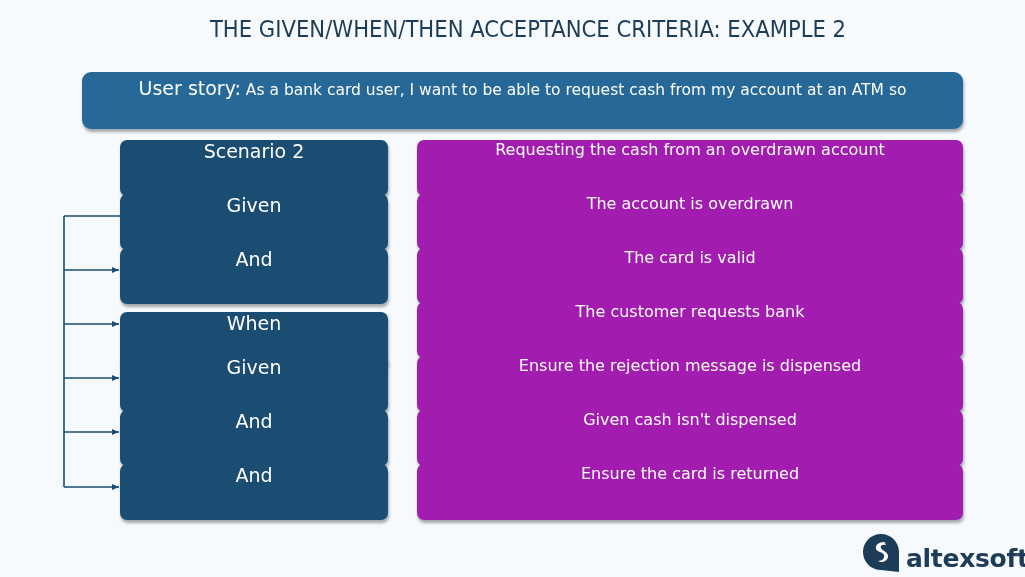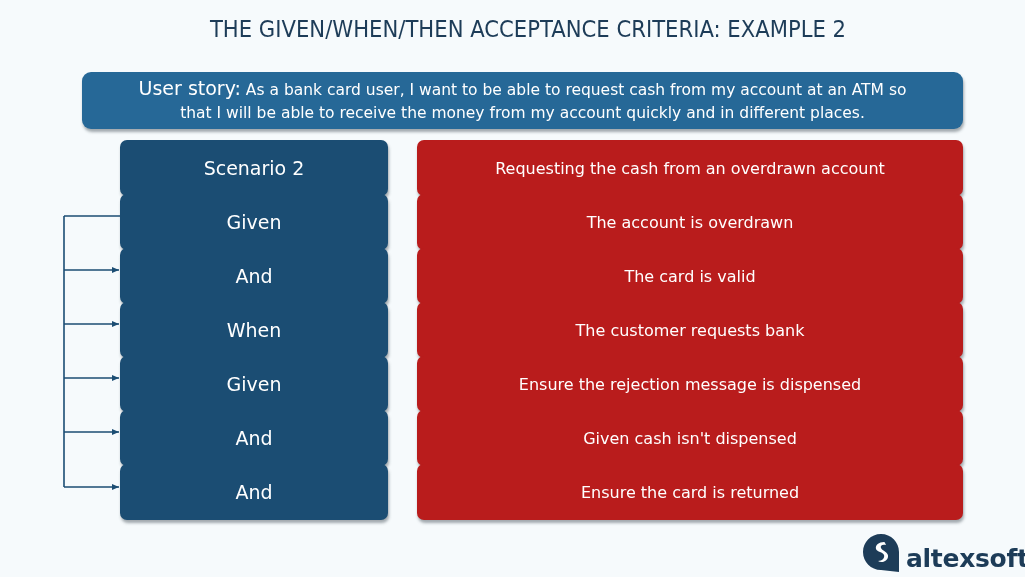--- a/index.html
+++ b/index.html
@@ -51,34 +51,33 @@
     .story .label {
       font-size: 19px;
     }
     .box {
       position: absolute;
       height: 56px;
       border-radius: 7px;
       box-shadow: 1px 3px 3px rgba(60, 70, 80, 0.45);
       color: #ffffff;
       display: flex;
-      align-items: center;
       justify-content: center;
       white-space: nowrap;
     }
     .box.left {
       left: 120px;
       width: 268px;
       background: #1b4d73;
       font-size: 19px;
     }
     .box.right {
       left: 417px;
       width: 546px;
-      background: #b91c1c;
+      background: #a21caf;
       font-size: 16px;
     }
     .connector {
       position: absolute;
       left: 0;
       top: 0;
       width: 1025px;
       height: 577px;
       pointer-events: none;
     }
@@ -100,21 +99,20 @@
       letter-spacing: -0.3px;
     }
   </style>
 </head>
 <body>
 
 <div class="title">THE GIVEN/WHEN/THEN ACCEPTANCE CRITERIA: EXAMPLE 2</div>
 
 <div class="story">
   <span class="line1"><span class="label">User story:</span><span> As a bank card user, I want to be able to request cash from my account at an ATM so</span></span>
-  <span class="line2">that I will be able to receive the money from my account quickly and in different places.</span>
 </div>
 
 <svg class="connector" viewBox="0 0 1025 577">
   <defs>
     <marker id="arrowhead" markerWidth="8" markerHeight="8" refX="7" refY="4" orient="auto" markerUnits="userSpaceOnUse">
       <path d="M0,1 L7,4 L0,7 Z" fill="#1b4d73"></path>
     </marker>
   </defs>
   <g stroke="#1b4d73" stroke-width="1.6" fill="none">
     <line x1="120" y1="216" x2="64" y2="216"></line>
@@ -141,21 +139,21 @@
   <span>The account is overdrawn</span>
 </div>
 
 <div class="box left" style="top:248px">
   <span>And</span>
 </div>
 <div class="box right" style="top:248px">
   <span>The card is valid</span>
 </div>
 
-<div class="box left" style="top:302px">
+<div class="box left" style="top:312px">
   <span>When</span>
 </div>
 <div class="box right" style="top:302px">
   <span>The customer requests bank</span>
 </div>
 
 <div class="box left" style="top:356px">
   <span>Given</span>
 </div>
 <div class="box right" style="top:356px">

